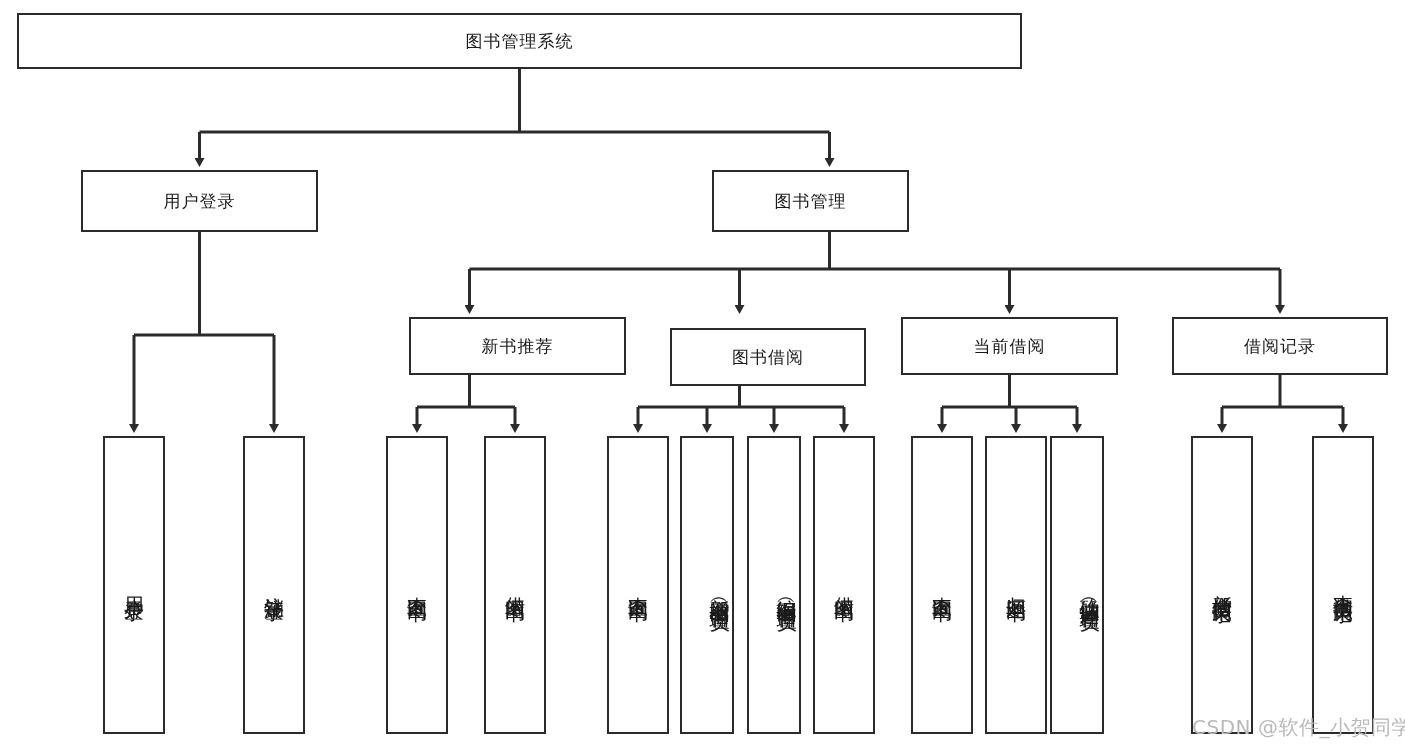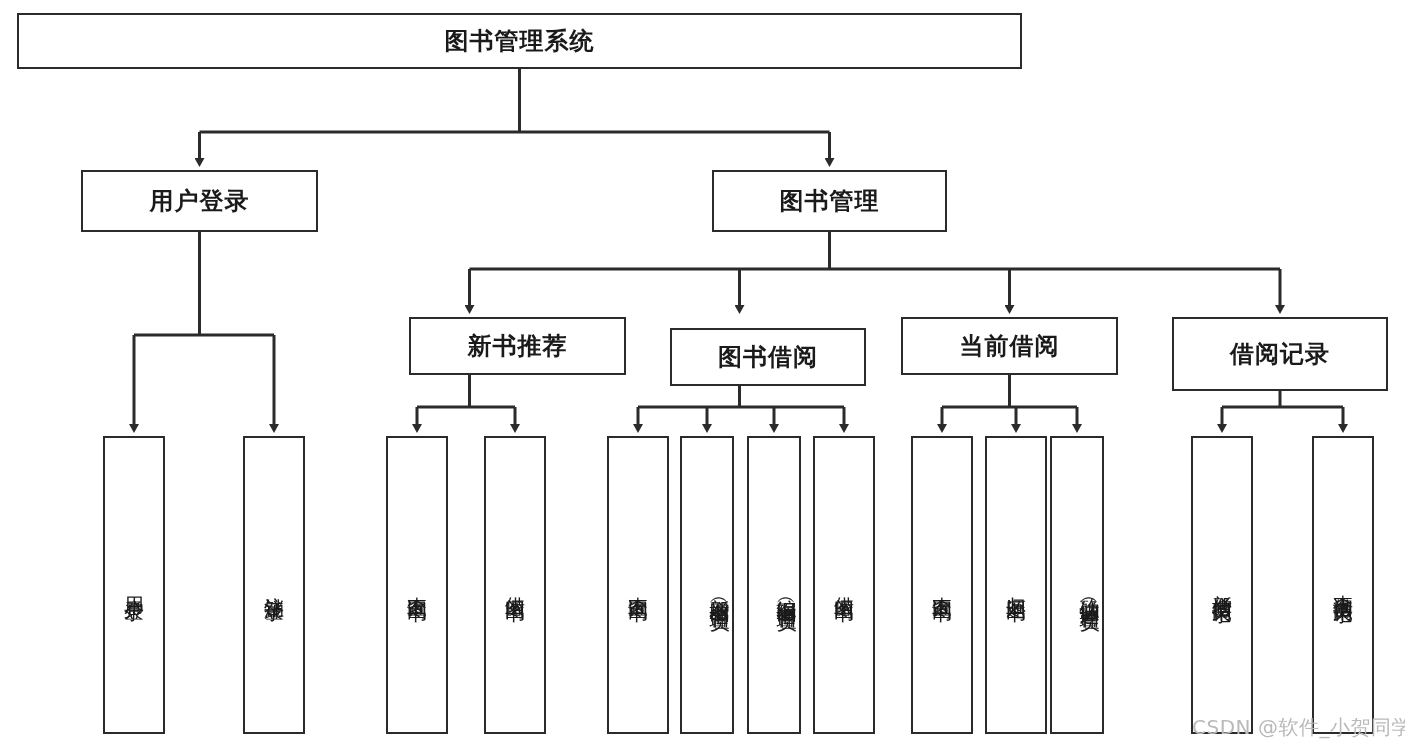--- a/index.html
+++ b/index.html
@@ -30,24 +30,23 @@
     position: absolute;
     box-sizing: border-box;
     background: #ffffff;
     border: 2px solid #2b2b2b;
     display: flex;
     align-items: center;
     justify-content: center;
     color: #1a1a1a;
   }
   .node.horiz {
-    font-size: 24px;
+    font-size: 17px;
     line-height: 1.2;
     letter-spacing: 1px;
-    font-weight: bold;
   }
   .node.vert {
     writing-mode: vertical-rl;
     text-orientation: upright;
     font-size: 20px;
     line-height: 1.25;
     letter-spacing: 2px;
     align-items: flex-start;
     justify-content: center;
     padding-top: 14px;
@@ -116,34 +115,34 @@
       </g>
   </svg>
 
   <div class="node horiz" id="node-root" style="left: 17px; top: 13px; width: 1005px; height: 56px;">
     <span class="node-label">图书管理系统</span>
   </div>
 
   <div class="node horiz" id="node-user-login" style="left: 81px; top: 170px; width: 237px; height: 62px;">
     <span class="node-label">用户登录</span>
   </div>
-  <div class="node horiz" id="node-book-manage" style="left: 712px; top: 170px; width: 235px; height: 62px;">
+  <div class="node horiz" id="node-book-manage" style="left: 712px; top: 170px; width: 197px; height: 62px;">
     <span class="node-label">图书管理</span>
   </div>
 
   <div class="node horiz" id="node-new-book-recommend" style="left: 361px; top: 317px; width: 217px; height: 58px; margin-left: 48px;">
     <span class="node-label">新书推荐</span>
   </div>
   <div class="node horiz" id="node-book-borrow" style="left: 632px; top: 328px; width: 196px; height: 58px; margin-left: 38px;">
     <span class="node-label">图书借阅</span>
   </div>
   <div class="node horiz" id="node-current-borrow" style="left: 901px; top: 317px; width: 217px; height: 58px; justify-content: center;">
     <span class="node-label">当前借阅</span>
   </div>
-  <div class="node horiz" id="node-borrow-record" style="left: 1172px; top: 317px; width: 216px; height: 74px;">
+  <div class="node horiz" id="node-borrow-record" style="left: 1172px; top: 317px; width: 216px; height: 58px;">
     <span class="node-label">借阅记录</span>
   </div>
 
   <div id="leaf-container">
       <div class="node vert centered" id="node-leaf-user-login" style="left: 103px; top: 436px; width: 62px; height: 298px;">
         <span class="node-label">用户登录</span>
       </div>
       <div class="node vert centered" id="node-leaf-user-logout" style="left: 243px; top: 436px; width: 62px; height: 298px;">
         <span class="node-label">注销登录</span>
       </div>

